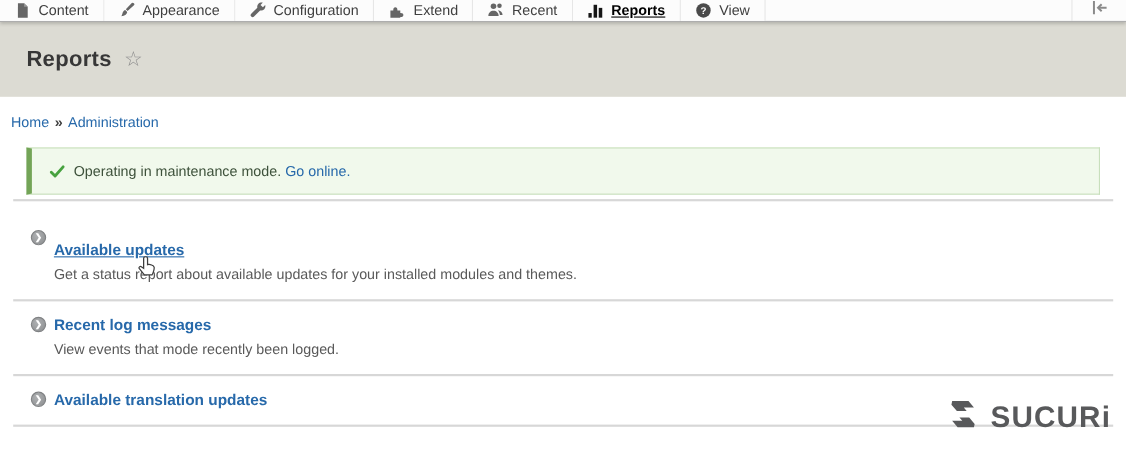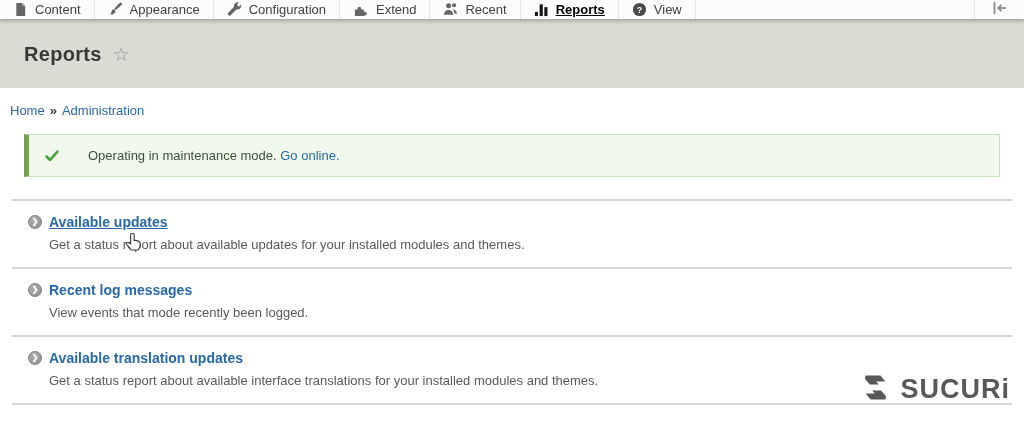--- a/index.html
+++ b/index.html
@@ -32,44 +32,44 @@
   .page-title { font-size:20px; font-weight:bold; color:#373737; letter-spacing:.3px; }
   .star-icon { margin-left:11px; color:#8e8e8e; font-size:19px; line-height:1; cursor:pointer; }
 
   
   .breadcrumb { margin:15px 10px 0; font-size:13px; color:#444; }
   .breadcrumb a { color:#2769aa; text-decoration:none; cursor:pointer; }
   .crumb-sep { margin:0 5px; color:#3f3f3f; font-weight:bold; }
 
   
   .status-message {
-    margin:16px 24px 22px; background:#f1f9ec; border:1px solid #c8dfbc;
+    margin:16px 24px 4px; background:#f1f9ec; border:1px solid #c8dfbc;
     border-left:5px solid #73a457; padding:13px 16px; font-size:13px;
-    color:#3d513a; display:flex; align-items:center; gap:29px;
+    color:#3d513a; display:flex; align-items:center; gap:8px;
   }
   .status-message a { color:#2769aa; text-decoration:none; cursor:pointer; }
   .check-icon { display:flex; align-items:center; }
 
   
   .divider { border:none; border-top:2px solid #d7d7d7; margin:0 12px; }
   .report-item { padding:13px 12px 15px 28px; }
   .item-row { display:flex; align-items:center; gap:7px; }
   .bullet {
     width:14px; height:14px; border-radius:50%; flex:0 0 14px;
     background:radial-gradient(circle at 40% 35%, #aeb0b2, #8b8d8f);
     border:1px solid #7f8183; color:#fff; font-size:8px; line-height:12px;
     text-align:center; font-weight:bold;
   }
   .report-link { font-size:14px; font-weight:bold; color:#2769aa; text-decoration:none; cursor:pointer; }
-  .report-link.hovered { text-decoration:underline; }
+  .report-link.hovered { text-decoration:underline;margin-top:23px; }
   .report-desc { margin:7px 0 0 21px; font-size:13px; color:#595959; }
 
   
   .sucuri {
-    position:absolute; top:371px; right:14px; display:flex; align-items:center;
+    position:absolute; top:360px; right:14px; display:flex; align-items:center;
     gap:8px; color:#58595b;
   }
   .sucuri-text { font-size:27px; font-weight:bold; letter-spacing:1px; }
 
   
   .hand-cursor { position:absolute; left:124px; top:233px; z-index:5; pointer-events:none; }
 </style>
 </head>
 <body>
 
@@ -194,21 +194,20 @@
   <div class="report-desc">View events that mode recently been logged.</div>
 </div>
 
 <hr class="divider">
 
 <div class="report-item">
   <div class="item-row">
     <span class="bullet">❯</span>
     <a class="report-link">Available translation updates</a>
   </div>
-  <div class="report-desc">Get a status report about available interface translations for your installed modules and themes.</div>
 </div>
 
 <hr class="divider">
 
 <div class="sucuri">
   <span>
     <svg width="33" height="33" viewBox="0 0 100 100">
         <g fill="#58595b">
           <path d="M20 14h45l15 18H52l8 9H33L18 24z"></path>
           <path d="M80 86H35L20 68h28l-8-9h27l15 18z"></path>

